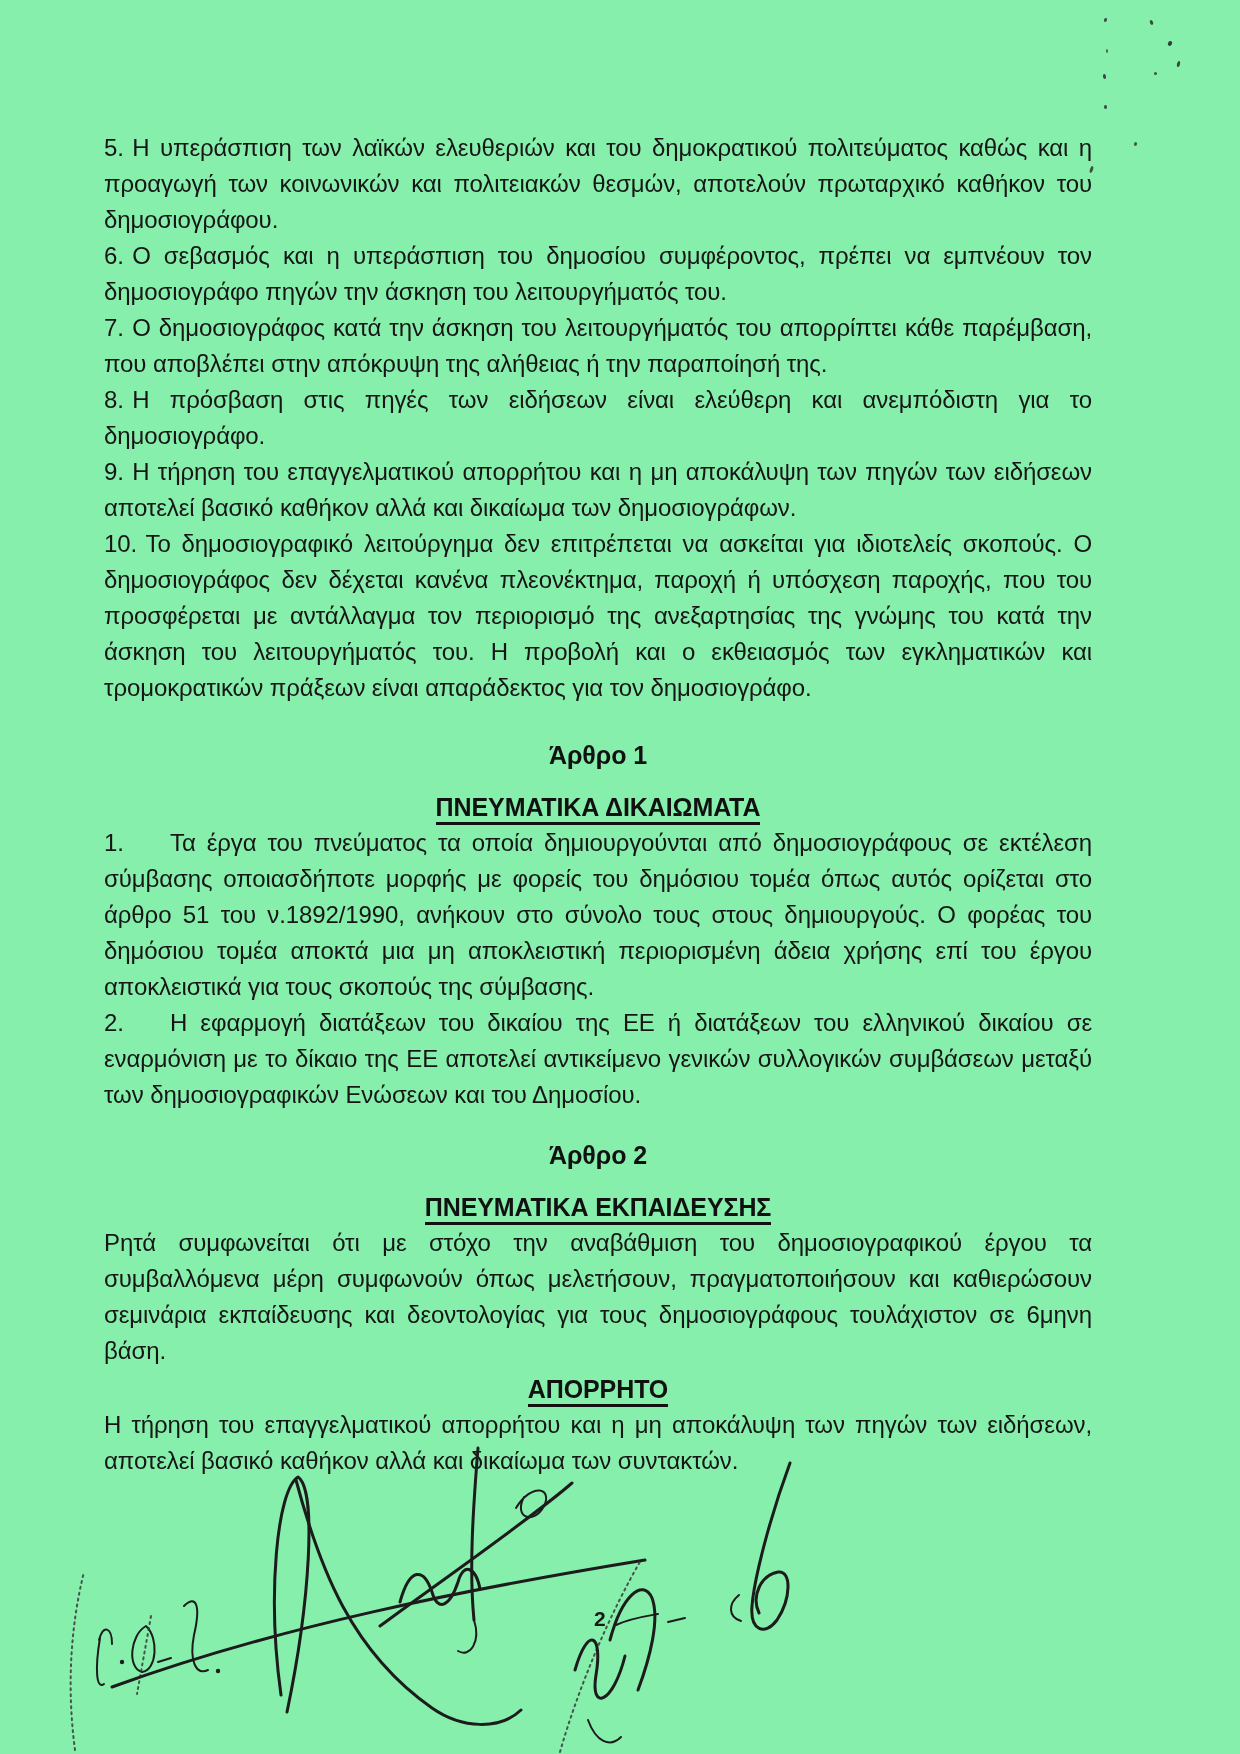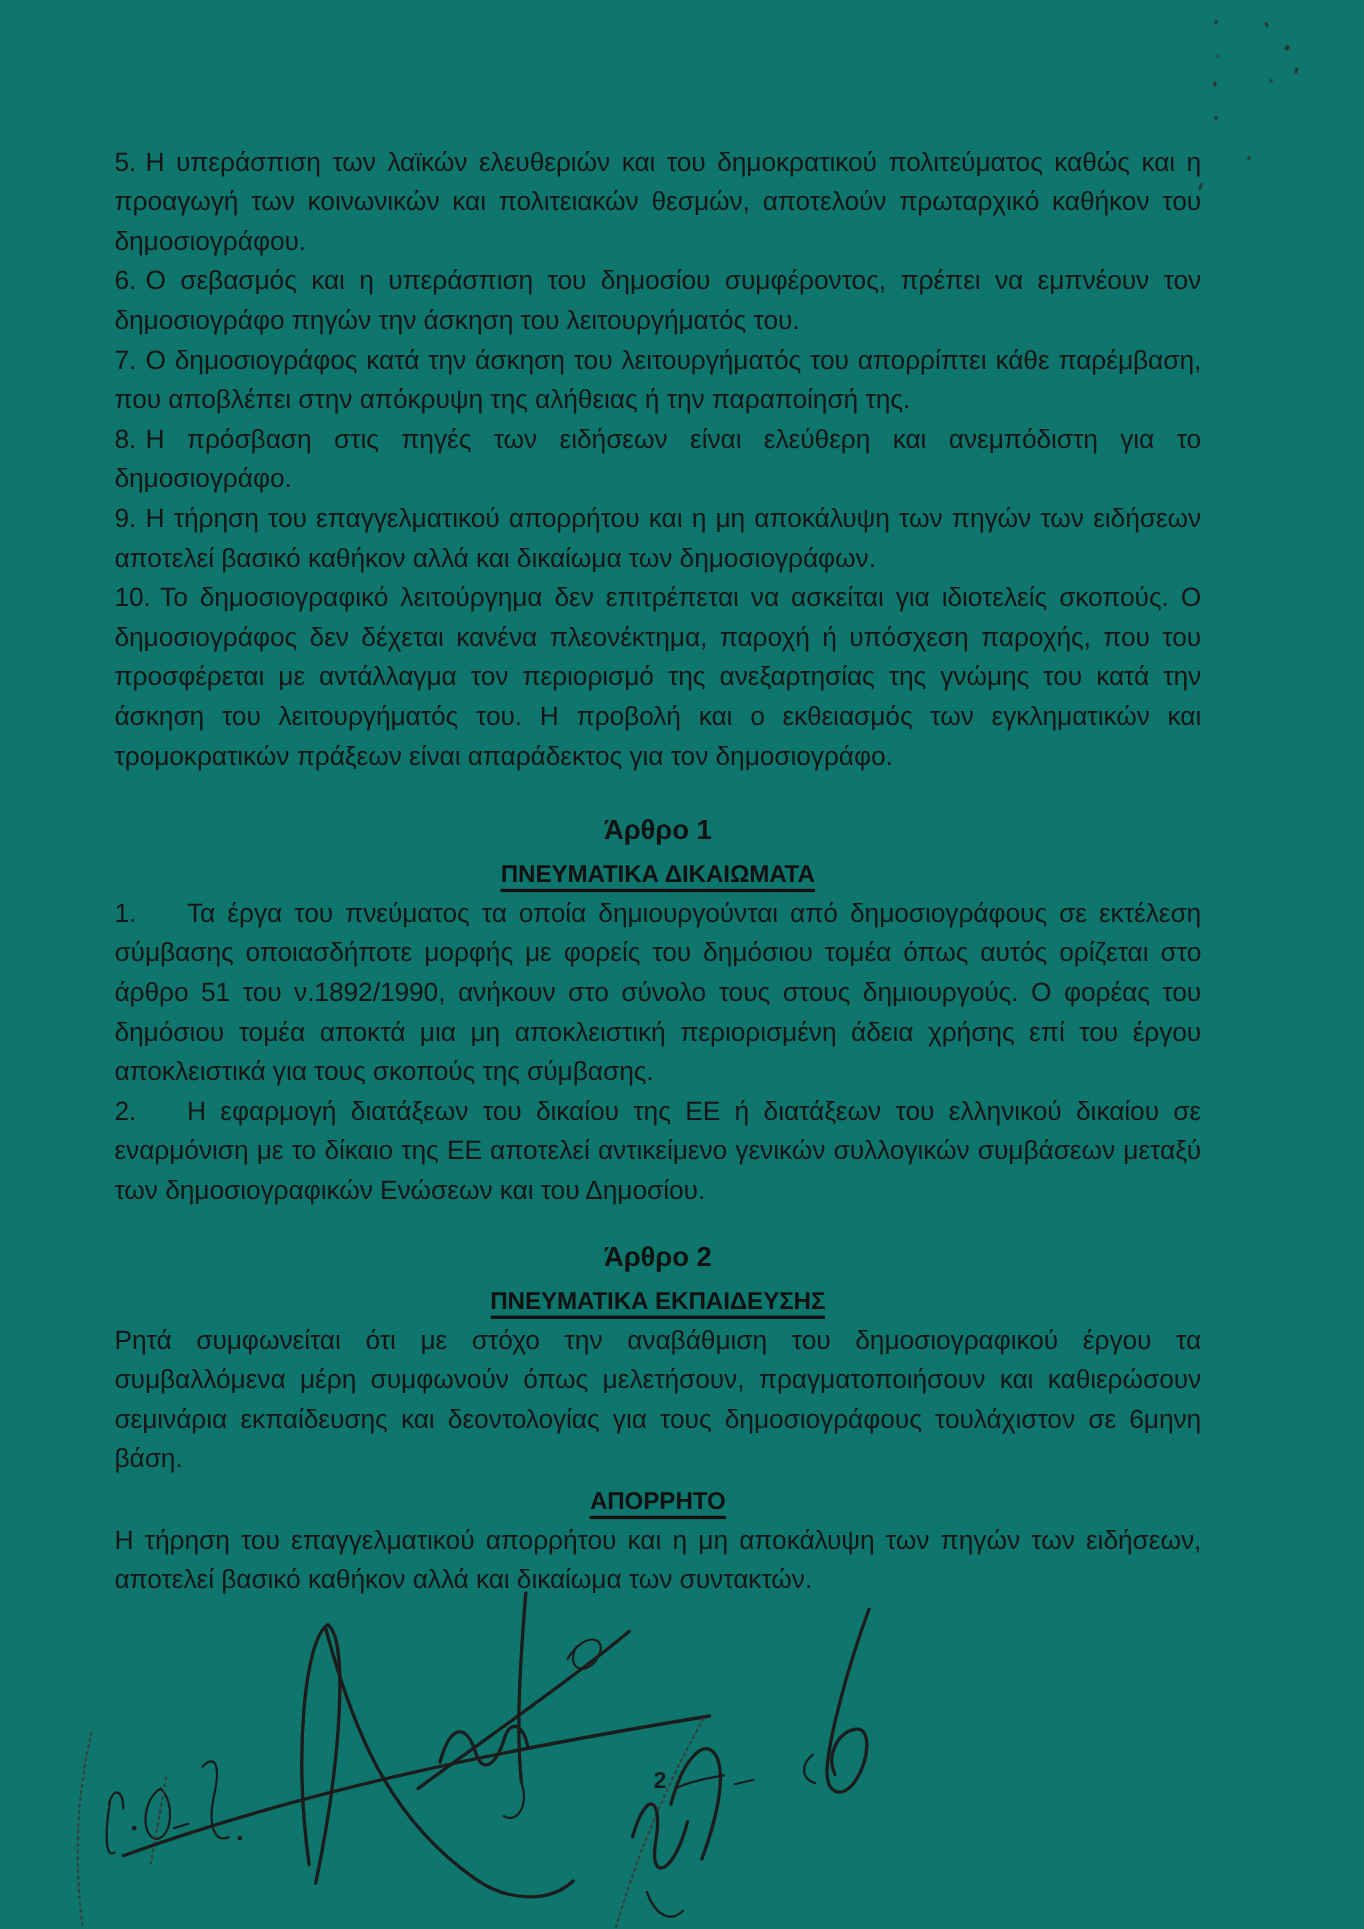--- a/index.html
+++ b/index.html
@@ -1,43 +1,43 @@
 <!DOCTYPE html>
 <html lang="el"><head>
 <meta charset="utf-8">
 <style>
   html,body{margin:0;padding:0;background:#e8e8e8;}
   .page{
     position:relative;
     width:1240px;height:1754px;
     margin:0 auto;
-    background:#0f766e;
+    background:#86efac;
     overflow:hidden;
     font-family:"Liberation Sans","DejaVu Sans",sans-serif;
     color:#161616;
   }
   .content{
     position:absolute;
     left:104px;top:130px;width:988px;
     font-size:24px;line-height:36px;
     text-align:justify;
     letter-spacing:-0.1px;
   }
   .para{margin:0;}
   .inum{margin-right:0.35em;}
   .article{margin:0;}
   .article-1{margin-top:31px;}
   .article-2{margin-top:24px;}
   .article-3{margin-top:2px;}
   .art-heading{
-    margin:4px;font-size:25px;line-height:36px;font-weight:700;
+    margin:16px;font-size:25px;line-height:36px;font-weight:700;
     text-align:center;color:#111;
   }
   .art-subheading{
-    margin:0;font-size:22px;line-height:36px;font-weight:700;
+    margin:0;font-size:25px;line-height:36px;font-weight:700;
     text-align:center;color:#111;
   }
   .art-subheading .u{
     border-bottom:3px solid #111;
     padding-bottom:1px;
   }
   .numbered .num{
     display:inline-block;width:66px;
   }
   .signatures{position:absolute;left:0;top:1390px;}

